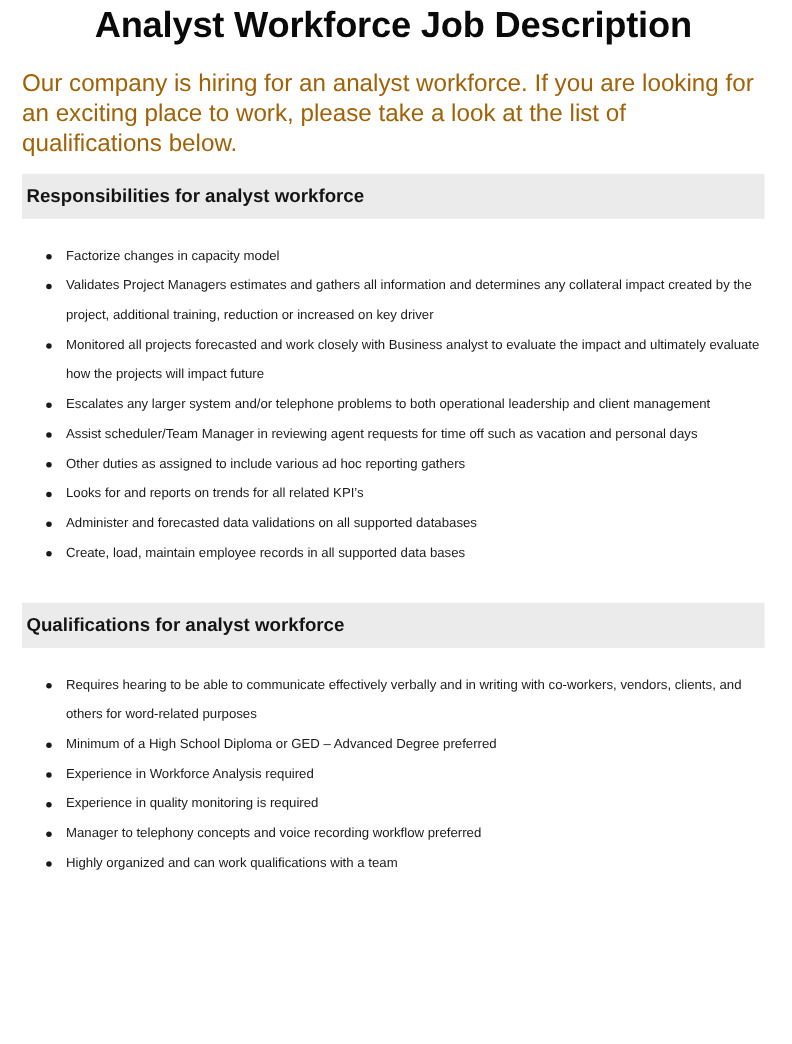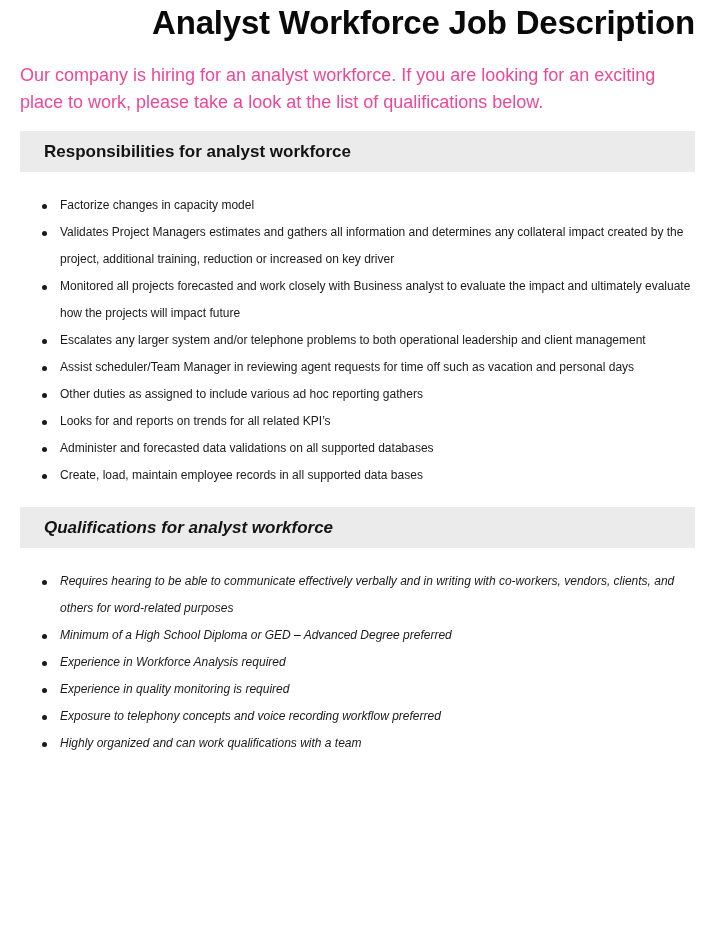--- a/index.html
+++ b/index.html
@@ -13,39 +13,39 @@
       overflow: hidden;
       font-family: "Liberation Sans", "DejaVu Sans", sans-serif;
       color: #111111;
     }
     .page {
       padding: 0 25px 0 20px;
     }
     h1 {
       margin: 0;
       padding-top: 2px;
-      text-align: right;
+      text-align: center;
       font-size: 33px;
       line-height: 42px;
       font-weight: bold;
       letter-spacing: -0.2px;
       color: #0a0a0a;
     }
     .intro {
       margin: 18px 0 0 0;
-      font-size: 18px;
+      font-size: 22px;
       line-height: 27px;
-      color: #ec4899;
+      color: #a16207;
     }
     .section-header {
       margin-top: 15px;
       background: #ebebeb;
       height: 41px;
       line-height: 41px;
-      padding-left: 24px;
+      padding-left: 4px;
       font-size: 17px;
       font-weight: bold;
       color: #141414;
     }
     ul.items {
       margin: 20px 0 0 0;
       padding: 0 0 0 40px;
       list-style: none;
     }
     ul.items li {
@@ -58,22 +58,21 @@
       content: "";
       position: absolute;
       left: -18px;
       top: 12px;
       width: 5px;
       height: 5px;
       border-radius: 50%;
       background: #1a1a1a;
     }
     .section-2 {
-      margin-top: 18px;
-      font-style: italic;
+      margin-top: 32px;
     }
   </style>
 </head>
 <body>
 
 <div class="page">
   <h1>Analyst Workforce Job Description</h1>
   <p class="intro">Our company is hiring for an analyst workforce. If you are looking for an exciting place to work, please take a look at the list of qualifications below.</p>
 
   <section>
@@ -91,17 +90,17 @@
     </ul>
   </section>
 
   <section class="section-2">
     <div class="section-header">Qualifications for analyst workforce</div>
     <ul class="items">
       <li>Requires hearing to be able to communicate effectively verbally and in writing with co-workers, vendors, clients, and others for word-related purposes</li>
       <li>Minimum of a High School Diploma or GED – Advanced Degree preferred</li>
       <li>Experience in Workforce Analysis required</li>
       <li>Experience in quality monitoring is required</li>
-      <li>Exposure to telephony concepts and voice recording workflow preferred</li>
+      <li>Manager to telephony concepts and voice recording workflow preferred</li>
       <li>Highly organized and can work qualifications with a team</li>
     </ul>
   </section>
 </div>
 
 </body></html>

